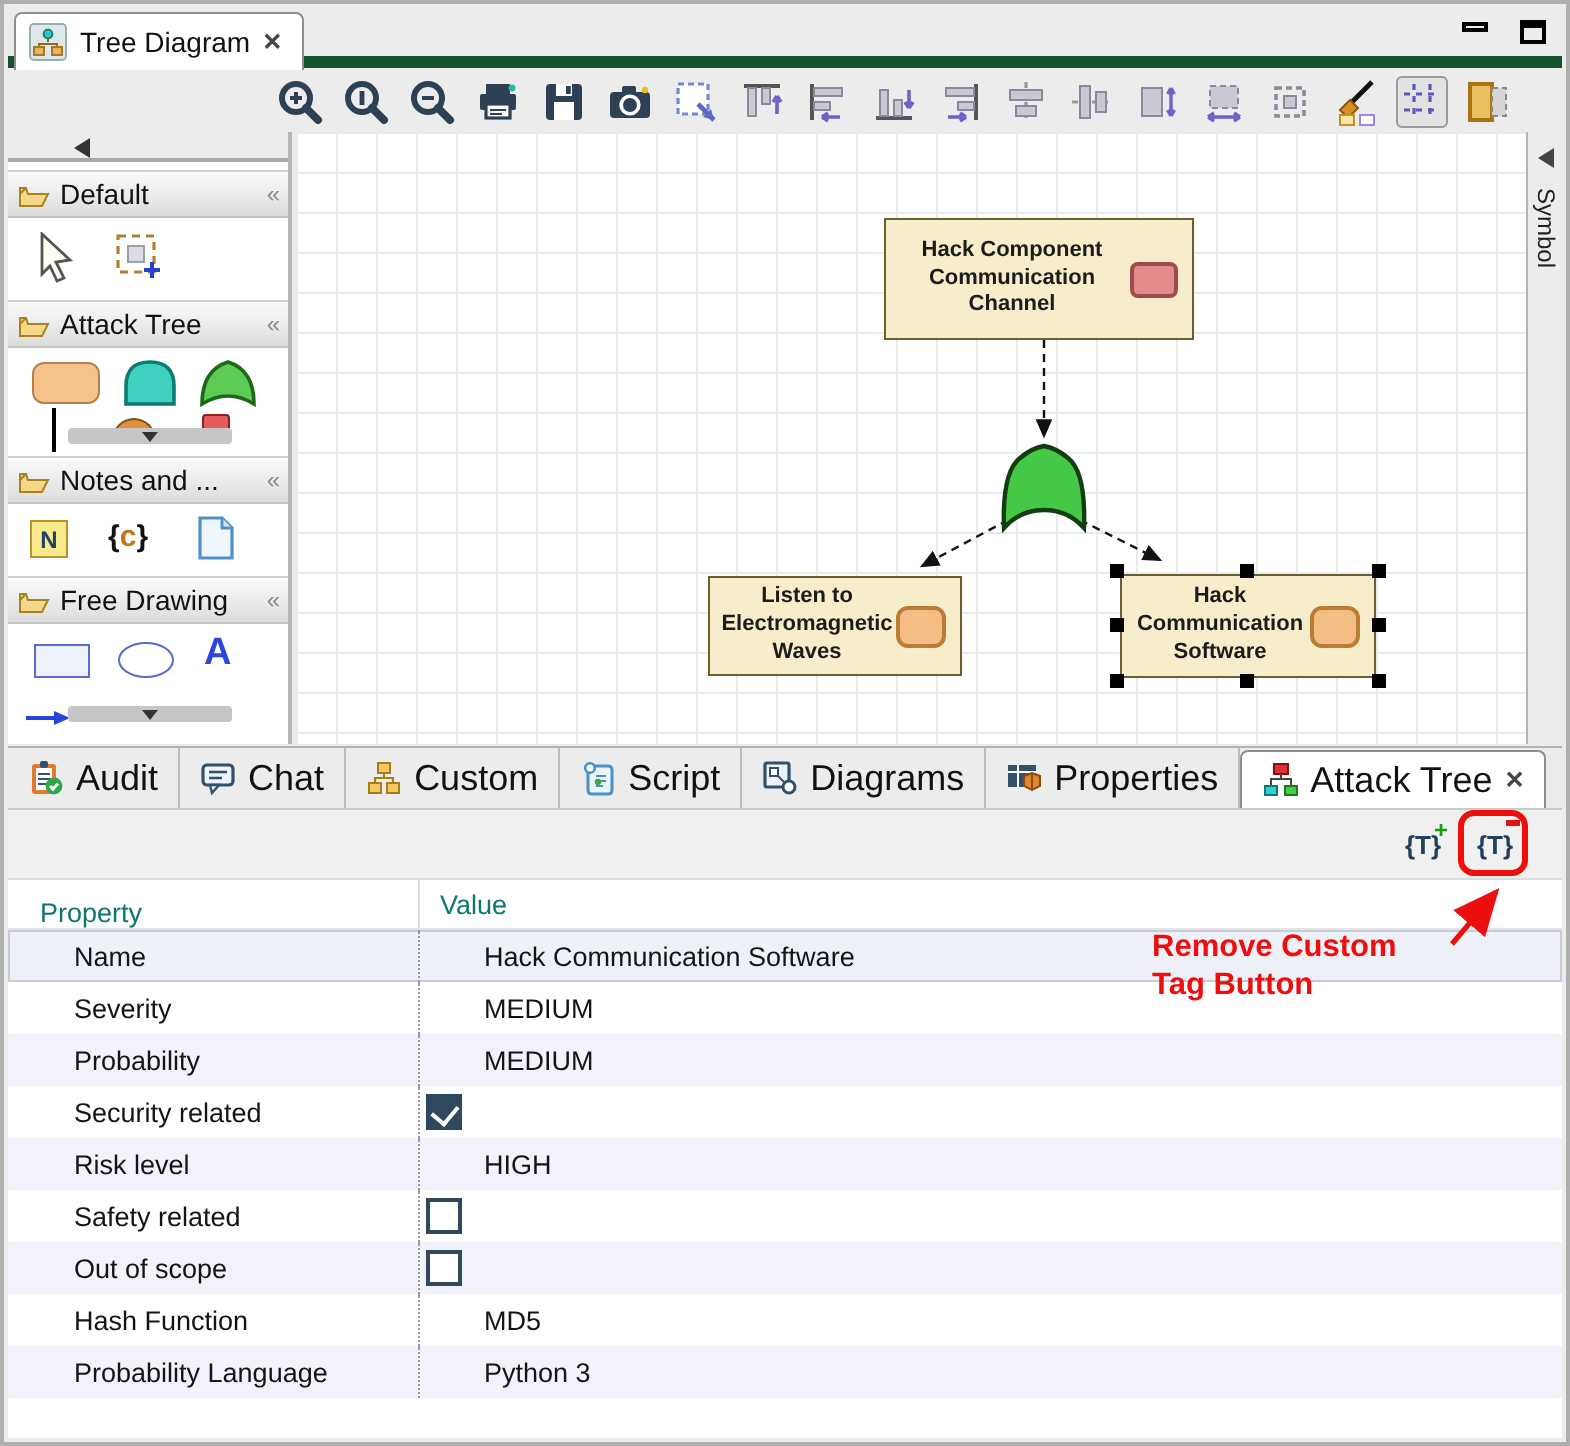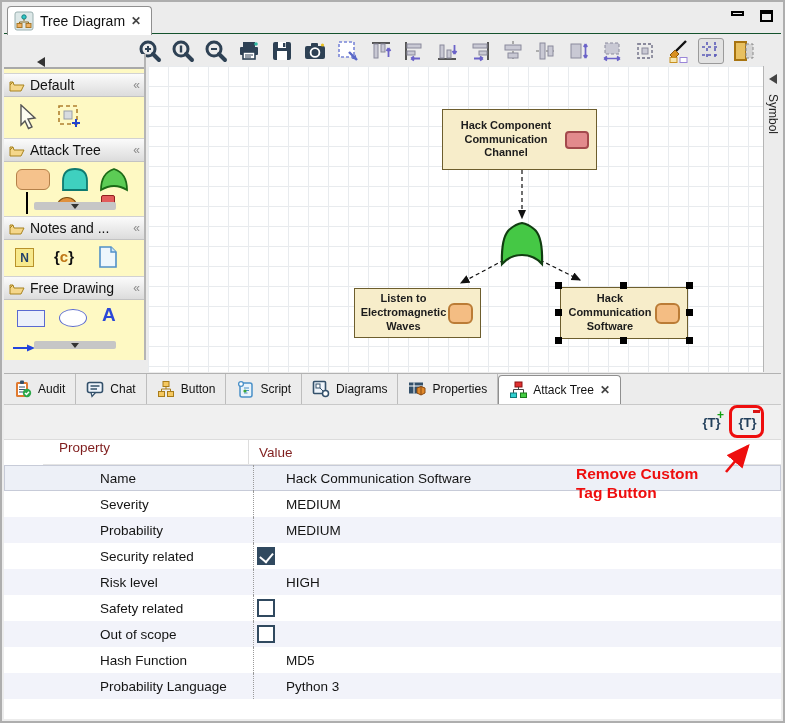--- a/index.html
+++ b/index.html
@@ -1,35 +1,35 @@
 <!DOCTYPE html>
 <html><head>
 <meta charset="utf-8">
 <style>
   * { box-sizing: border-box; margin: 0; padding: 0; }
   body { font-family: "Liberation Sans", sans-serif; background:#fff; }
   #root { position:relative; width:785px; height:723px; background:#ececec; border:2px solid #aeaeae; overflow:hidden; }
 
   
-  .editor-tabbar { position:absolute; left:2px; top:2px; right:2px; height:30px; border-bottom:1px solid #14532d; }
+  .editor-tabbar { position:absolute; left:2px; top:2px; right:2px; height:30px; border-bottom:6px solid #14532d; }
   .editor-tab { position:absolute; left:3px; top:2px; height:29px; background:#fff; border:1px solid #8f8f8f; border-bottom:none; border-radius:4px 4px 0 0; display:flex; align-items:center; gap:6px; padding:0 10px 0 6px; }
   .editor-tab .tab-label { font-size:14px; color:#111; }
   .close-x { font-size:12px; color:#444; font-weight:bold; cursor:pointer; }
   .win-btns { position:absolute; right:8px; top:6px; display:flex; gap:16px; align-items:center; }
   .min-glyph { width:13px; height:5px; border:2px solid #000; margin-top:-6px; }
   .max-glyph { width:13px; height:12px; border:2px solid #000; border-top:4px solid #000; }
 
   
   .editor-toolbar { position:absolute; left:2px; top:33px; right:20px; height:31px; display:flex; align-items:center; justify-content:flex-end; gap:7px; padding-right:6px; }
   .ticon { width:26px; height:26px; display:flex; align-items:center; justify-content:center; cursor:pointer; }
   .ticon svg { display:block; }
   .ticon.pressed { background:#e2e2e2; border:1px solid #9a9a9a; border-radius:3px; }
 
   
-  .palette { position:absolute; left:2px; top:52px; width:142px; height:306px; background:#fef9c3; border-right:2px solid #b5b5b5; }
+  .palette { position:absolute; left:2px; top:64px; width:142px; height:306px; background:#ffffff; border-right:2px solid #b5b5b5; }
   .palette-collapse { position:absolute; left:0; top:0; width:100%; height:15px; background:#ececec; border-bottom:2px solid #a9a9a9; }
   .tri-left { position:absolute; left:33px; top:3px; width:0; height:0; border-top:5px solid transparent; border-bottom:5px solid transparent; border-right:8px solid #333; }
   .tri-left.hollow { border-right-color:#444; }
   .pal-header { position:absolute; left:0; width:100%; height:24px; background:linear-gradient(#fbfbfb,#dcdcdc); border-top:1px solid #d2d2d2; border-bottom:1px solid #c3c3c3; display:flex; align-items:center; gap:5px; padding:0 6px 0 5px; }
   .pal-header .pal-label { font-size:14px; color:#111; flex:1; white-space:nowrap; overflow:hidden; }
   .pal-pin { color:#8a8a8a; font-size:12px; letter-spacing:-2px; }
   .pal-item { position:absolute; cursor:pointer; }
   .shape-event { width:34px; height:21px; background:#f5c28c; border:1.5px solid #b5814a; border-radius:6px; }
   .scroll-strip { position:absolute; height:8px; background:#c6c6c6; border-radius:2px; }
   .scroll-strip:after { content:""; position:absolute; left:50%; top:2px; margin-left:-4px; border-left:4px solid transparent; border-right:4px solid transparent; border-top:5px solid #333; }
@@ -57,37 +57,37 @@
 
   
   .symbol-strip { position:absolute; right:2px; top:64px; width:18px; height:306px; background:#ececec; border-left:1px solid #b5b5b5; }
   .symbol-strip .tri-left { left:5px; top:8px; }
   .symbol-label { position:absolute; left:2px; top:28px; writing-mode:vertical-rl; font-size:12px; color:#222; }
 
   
   .bottom-panel { position:absolute; left:2px; right:2px; top:371px; bottom:2px; background:#fff; border-top:1px solid #b2b2b2; }
   .bottom-tabbar { position:absolute; left:0; top:0; width:100%; height:31px; background:#ececec; border-bottom:1px solid #c9c9c9; display:flex; align-items:stretch; }
   .btab { display:flex; align-items:center; gap:6px; padding:0 10px; border-right:1px solid #bdbdbd; cursor:pointer; }
-  .btab .tab-label { font-size:12px; color:#111; white-space:nowrap; }
+  .btab .tab-label { font-size:18px; color:#111; white-space:nowrap; }
   .btab.active { background:#fff; border:1px solid #8f8f8f; border-bottom:none; border-radius:4px 4px 0 0; margin-top:1px; }
 
   .props-toolbar { position:absolute; left:0; top:31px; width:100%; height:35px; background:#f0f0f0; border-bottom:1px solid #dcdcdc; display:flex; align-items:center; justify-content:flex-end; gap:9px; padding-right:20px; }
   .tagbtn { position:relative; width:27px; height:26px; display:flex; align-items:center; justify-content:center; font-size:13px; font-weight:bold; color:#23405c; cursor:pointer; }
   .tag-plus { position:absolute; right:1px; top:-1px; color:#12a012; font-size:12px; font-weight:bold; }
   .tag-minus { position:absolute; right:1px; top:1px; width:7px; height:3px; background:#d81414; }
   .anno-ring { position:absolute; left:-5px; top:-4px; width:35px; height:33px; border:3.5px solid #ee0e0e; border-radius:8px; pointer-events:none; }
 
   .props-table { position:absolute; left:0; top:66px; width:100%; bottom:0; background:#fff; font-size:13.5px; color:#141414; }
-  .pt-header { display:flex; height:25px; align-items:flex-start; color:#7f1d1d; font-size:13.5px; border-bottom:1px solid #e4e4e4;margin-left:39px; }
+  .pt-header { display:flex; height:25px; align-items:flex-end; color:#0f766e; font-size:13.5px; border-bottom:1px solid #e4e4e4; }
   .pt-col-prop { width:205px; padding-left:16px; }
   .pt-col-val { flex:1; padding-left:10px; border-left:1px solid #ddd; height:100%; display:flex; align-items:center; }
   .pt-row { display:flex; height:26px; align-items:center; }
   .pt-row:nth-child(even) { background:#f2f3fa; }
   .pt-row.selected { background:#edf0f7; box-shadow:inset 0 0 0 1px #c7cbd8; }
-  .pt-prop { width:205px; padding-left:52px;margin-left:44px; }
+  .pt-prop { width:205px; padding-left:33px; }
   .pt-val { flex:1; height:100%; display:flex; align-items:center; padding-left:32px; border-left:1px dotted #9a9a9a; }
   .pt-val.has-check { padding-left:3px; }
   .pcheckbox { width:18px; height:18px; border:2px solid #30495f; background:#fff; position:relative; cursor:pointer; }
   .pcheckbox.checked { background:#30495f; }
   .pcheckbox.checked:after { content:""; position:absolute; left:3px; top:1px; width:7px; height:10px; border:solid #fff; border-width:0 2.5px 2.5px 0; transform:rotate(40deg); }
 
   .annotation-text { position:absolute; left:572px; top:90px; width:190px; font-size:15.5px; font-weight:bold; color:#ee0e0e; line-height:1.25; white-space:pre-line; }
 </style>
 </head>
 <body>
@@ -409,21 +409,21 @@
           </svg>
         <span class="tab-label">Chat</span>
       </div>
       <div class="btab">
         <svg width="18" height="18" viewBox="0 0 18 18">
             <rect x="6" y="1.5" width="6" height="5" fill="#f5c860" stroke="#a87c1a"></rect>
             <path d="M9 6.5 V9 M4.5 11.5 V9 H13.5 V11.5" stroke="#a87c1a" fill="none"></path>
             <rect x="1.5" y="11.5" width="6" height="5" fill="#f5c860" stroke="#a87c1a"></rect>
             <rect x="10.5" y="11.5" width="6" height="5" fill="#f5c860" stroke="#a87c1a"></rect>
           </svg>
-        <span class="tab-label">Button</span>
+        <span class="tab-label">Custom</span>
       </div>
       <div class="btab">
         <svg width="18" height="18" viewBox="0 0 18 18">
             <path d="M4 3 L14 3 Q16 3 16 5 L16 15 Q16 17 14 17 L6 17 Q4 17 4 15 Z" fill="#eaf4fb" stroke="#4a90c8" stroke-width="1.5"></path>
             <circle cx="5" cy="4" r="2.4" fill="#fff" stroke="#4a90c8" stroke-width="1.3"></circle>
             <path d="M8 8 H13 M8 10.5 H13 M8 13 H11.5" stroke="#4a90c8"></path>
             <circle cx="9" cy="11" r="1.6" fill="#3aa83a"></circle>
           </svg>
         <span class="tab-label">Script</span>
       </div>

